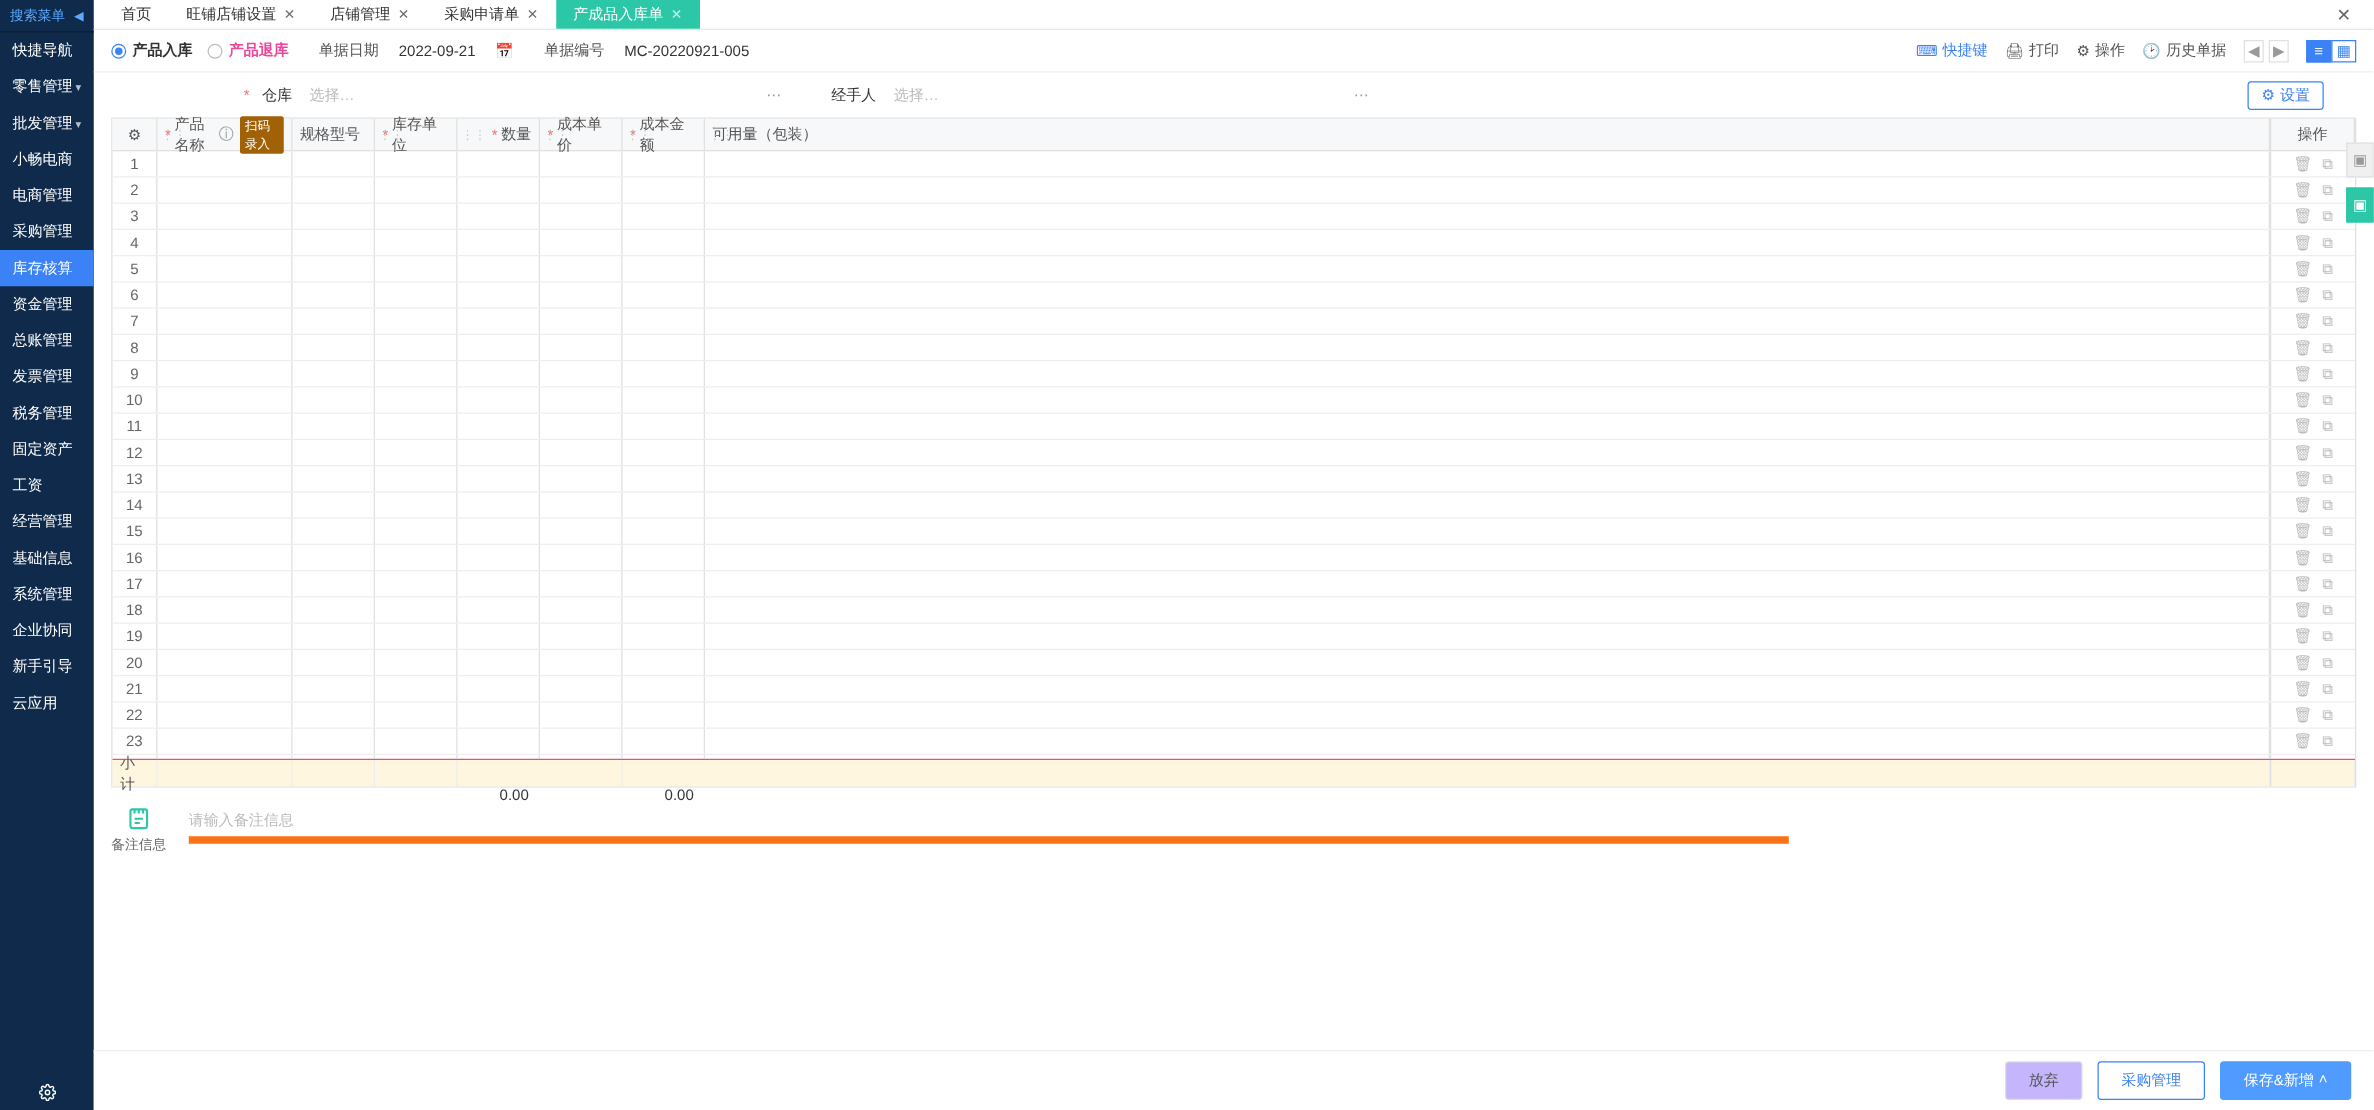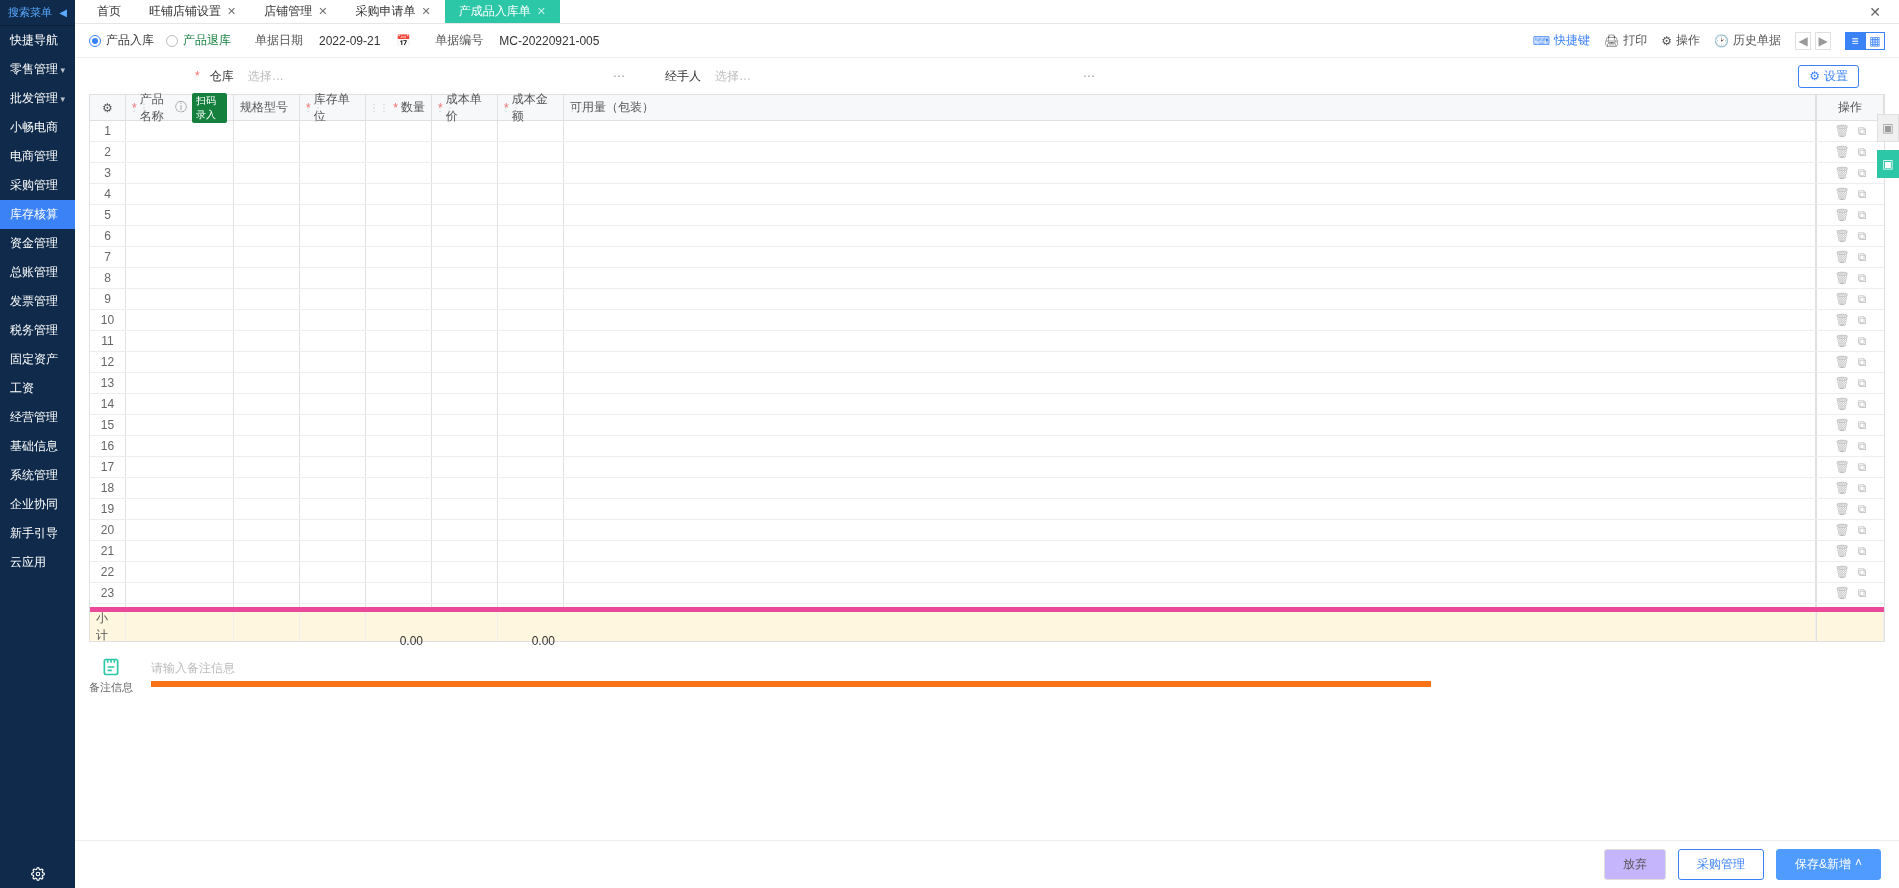--- a/index.html
+++ b/index.html
@@ -17,21 +17,21 @@
 .main { flex: 1; display: flex; flex-direction: column; position: relative; }
 .tabs { height: 24px; display: flex; align-items: stretch; border-bottom: 1px solid #e6e6e6; padding-left: 8px; }
 .tab { display: flex; align-items: center; padding: 0 14px; font-size: 12px; color: #333; cursor: pointer; gap: 6px; }
 .tab.active { background: #2bc7a7; color: #fff; }
 .tab .close { font-size: 11px; opacity: .7; }
 .tabs-right { margin-left: auto; display: flex; align-items: center; padding-right: 4px; }
 .win-close { width: 40px; height: 24px; display: flex; align-items: center; justify-content: center; color: #666; font-size: 14px; cursor: pointer; }
 
 .toolbar { height: 34px; display: flex; align-items: center; padding: 0 14px; border-bottom: 1px solid #f0f0f0; gap: 10px; }
 .radio-group { display: flex; align-items: center; gap: 12px; }
-.radio-item { display: flex; align-items: center; gap: 5px; cursor: pointer; }
+.radio-item { display: flex; align-items: center; gap: 5px; cursor: pointer; font-weight: bold; }
 .radio { width: 12px; height: 12px; border: 1px solid #bbb; border-radius: 50%; display: inline-flex; align-items: center; justify-content: center; }
 .radio.on { border-color: #3b82f6; }
 .radio.on::after { content: ""; width: 6px; height: 6px; background: #3b82f6; border-radius: 50%; }
 .field-label { color: #555; margin-left: 14px; }
 .date-input { color: #333; margin-left: 6px; }
 .cal-icon, .mini-icon { color: #bfbfbf; margin-left: 6px; font-size: 12px; }
 .toolbar-right { margin-left: auto; display: flex; align-items: center; gap: 14px; }
 .tb-link { color: #3b82f6; display: flex; align-items: center; gap: 4px; cursor: pointer; }
 .tb-plain { color: #555; display: flex; align-items: center; gap: 4px; cursor: pointer; }
 .nav-arrows { display: flex; gap: 4px; }
@@ -57,30 +57,30 @@
 .drag { position: absolute; left: 3px; color: #ccc; font-size: 10px; }
 .col-idx { width: 36px; justify-content: center; }
 .col-name { width: 108px; }
 .col-spec { width: 66px; }
 .col-unit { width: 66px; }
 .col-qty { width: 66px; justify-content: flex-end; }
 .col-price { width: 66px; }
 .col-amt { width: 66px; }
 .col-avail { flex: 1; }
 .col-ops { width: 68px; justify-content: center; }
-.scan-badge { background: #15803d; color: #fff; font-size: 10px; padding: 1px 4px; border-radius: 2px; margin-left: 2px; }
+.scan-badge { background: #a16207; color: #fff; font-size: 10px; padding: 1px 4px; border-radius: 2px; margin-left: 2px; }
 
 .gbody { max-height: 486px; overflow: hidden; }
 .grow { display: flex; height: 21px; border-bottom: 1px solid #eee; }
 .grow .gcell { color: #666; }
 .ops-cell { width: 68px; display: flex; align-items: center; justify-content: center; gap: 8px; border-right: none; }
 .ops-cell .ic { color: #bbb; cursor: pointer; font-size: 12px; }
 .ops-pane { border-left: 1px solid #e0e0e0; margin-left: auto; }
 
-.gfoot { display: flex; background: #fff6e0; height: 34px; border-top: 5px solid #ec4899; }
+.gfoot { display: flex; background: #fff6e0; height: 22px; border-top: 1px solid #ec4899; }
 .gfoot .gcell { border-right-color: #eee; }
 .gfoot .val { justify-content: flex-end; padding-right: 8px; color: #333; margin-top: 28px; }
 
 .remark-area { margin: 14px 14px 0; display: flex; gap: 18px; align-items: flex-start; }
 .remark-icon { display: flex; flex-direction: column; align-items: center; color: #2bc7a7; gap: 2px; }
 .remark-icon .txt { color: #666; font-size: 11px; }
 .remark-input { flex: 1; border-bottom: 6px solid #f97316; padding: 4px 0; color: #bbb; max-width: 1280px; }
 
 .footer { position: absolute; bottom: 0; right: 0; left: 0; height: 48px; display: flex; align-items: center; justify-content: flex-end; padding: 0 18px; gap: 12px; border-top: 1px solid #eee; background: #fff; }
 .btn { padding: 6px 18px; border-radius: 3px; cursor: pointer; font-size: 12px; }
@@ -195,21 +195,21 @@
     </div>
 
     <div class="toolbar">
       <div class="radio-group">
         <div class="radio-item">
           <span class="radio on"></span>
           <span>产品入库</span>
         </div>
         <div class="radio-item">
           <span class="radio"></span>
-          <span style="color:#15803d">产品退库</span>
+          <span style="color:#ec4899">产品退库</span>
         </div>
       </div>
       <span class="field-label">单据日期</span>
       <span class="date-input">2022-09-21</span>
       <span class="cal-icon">📅</span>
       <span class="field-label">单据编号</span>
       <span class="date-input">MC-20220921-005</span>
 
       <div class="toolbar-right">
         <span class="tb-link">

